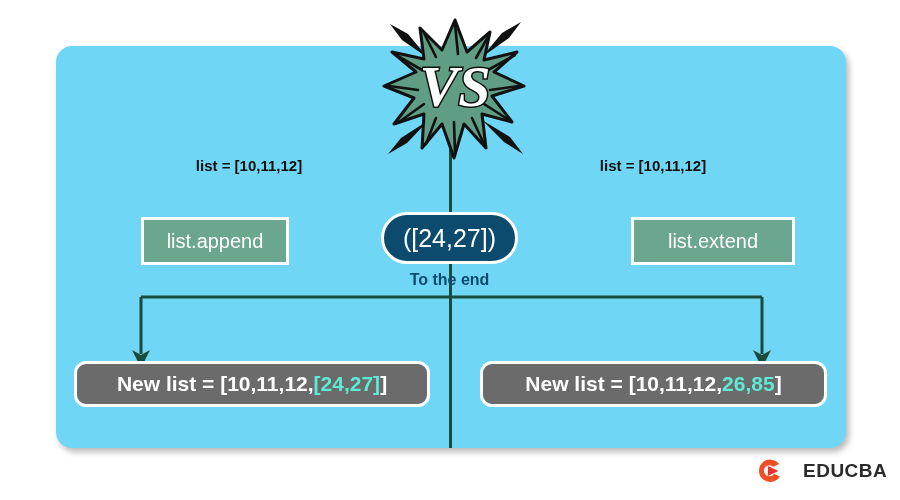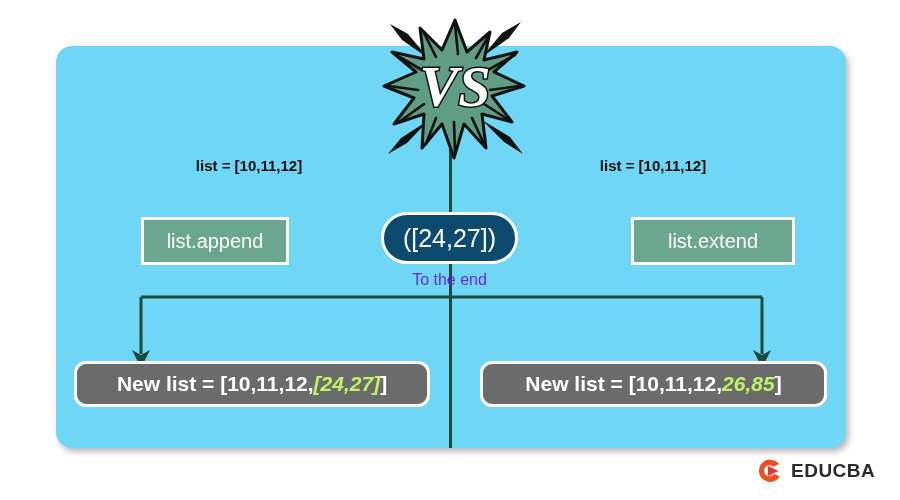--- a/index.html
+++ b/index.html
@@ -136,23 +136,23 @@
     white-space: nowrap;
     z-index: 10;
   }
   .to-the-end {
     position: absolute;
     left: 325px;
     top: 132px;
     width: 137px;
     text-align: center;
     font-family: "Liberation Sans", sans-serif;
-    font-weight: normal;
+    font-weight: bold;
     font-size: 16px;
-    color: #6d28d9;
+    color: #0c4a6e;
     z-index: 10;
     white-space: nowrap;
   }
 
   
   .connector { position: absolute; left: 0; top: 155px; width: 790px; height: 110px; z-index: 6; }
   .connector svg { display: block; }
 
   
   .result-box {
@@ -168,30 +168,30 @@
     padding: 0 18px;
     font-family: "Liberation Sans", sans-serif;
     font-weight: bold;
     font-size: 21px;
     color: #ffffff;
     white-space: nowrap;
     z-index: 8;
   }
   .result-box.left  { left: 18px;  width: 356px; }
   .result-box.right { left: 424px; width: 347px; }
-  .hl { color: #bef264; font-style: italic; }
+  .hl { color: #5eead4; }
 
   
   .logo {
     position: absolute;
     left: 756px;
     top: 457px;
     display: flex;
     align-items: center;
-    gap: 7px;
+    gap: 19px;
   }
   .logo-mark { width: 28px; height: 28px; display: block; }
   .logo-text {
     font-family: "Liberation Sans", sans-serif;
     font-weight: bold;
     font-size: 19px;
     color: #2B2B2B;
     letter-spacing: 0.5px;
   }
 </style>

